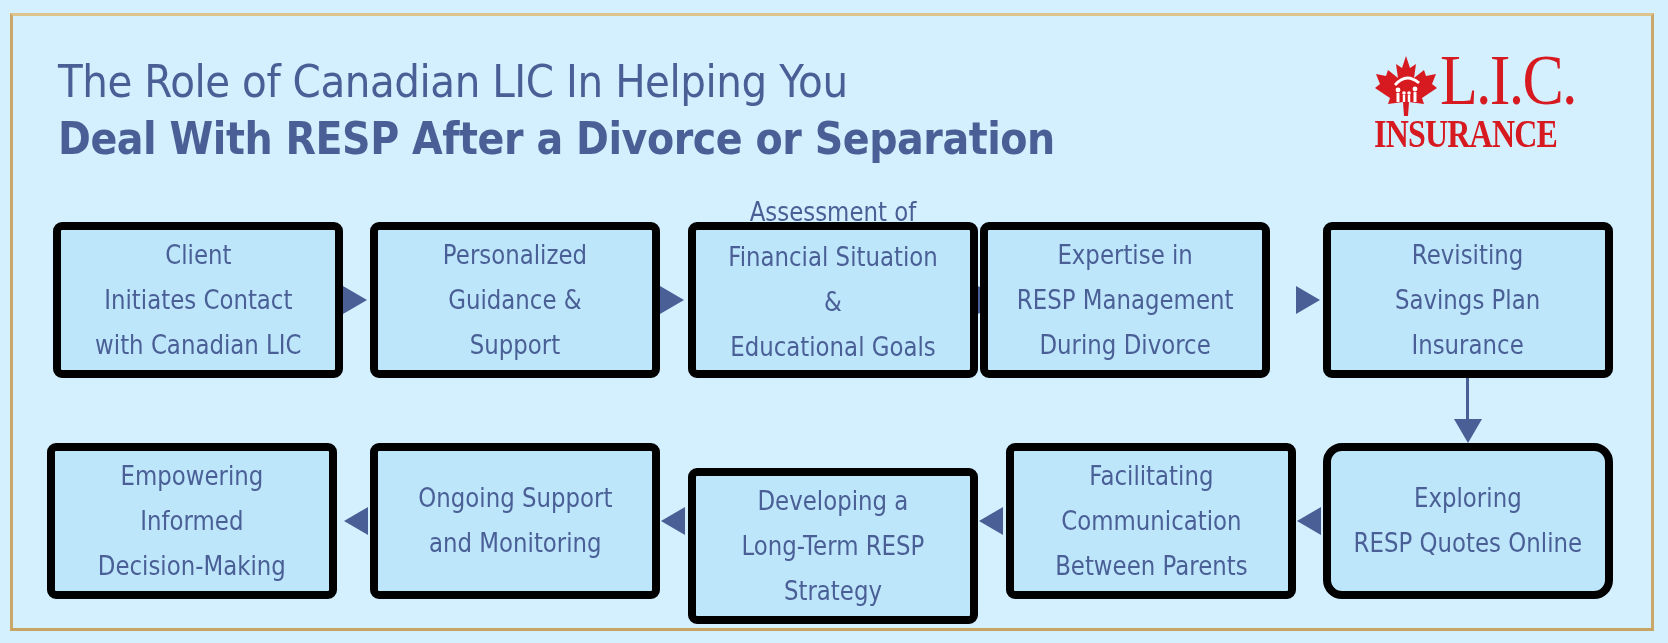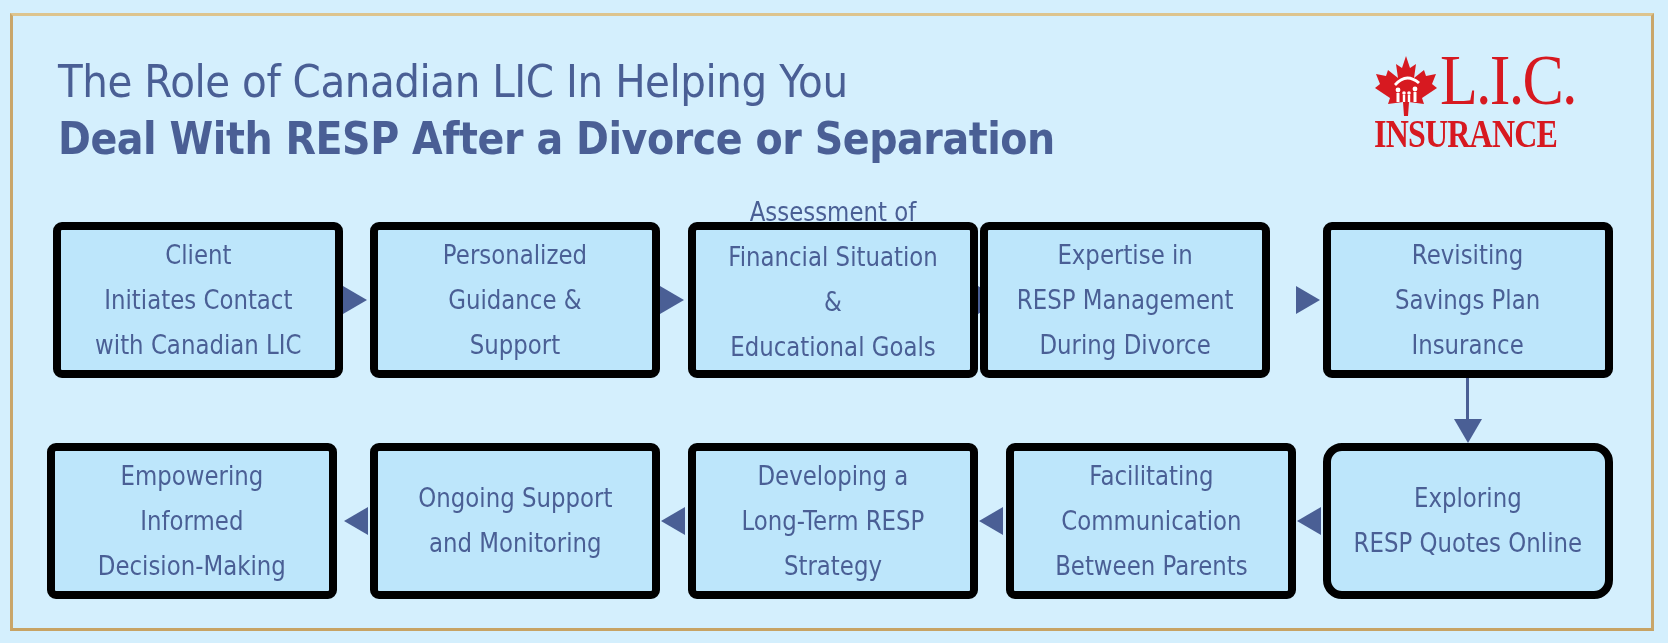--- a/index.html
+++ b/index.html
@@ -185,21 +185,21 @@
 Decision-Making</span>
 </div>
 <div class="arrow-l" style="left:344px; top:507px;"></div>
 
 <div class="box" style="left:370px; top:443px;">
   <span>Ongoing Support
 and Monitoring</span>
 </div>
 <div class="arrow-l" style="left:661px; top:507px;"></div>
 
-<div class="box" style="left:688px; top:443px;">
+<div class="box" style="left:688px; top:468px;">
   <span>Developing a
 Long-Term RESP
 Strategy</span>
 </div>
 <div class="arrow-l" style="left:979px; top:507px;"></div>
 
 <div class="box" style="left:1006px; top:443px;justify-content:center;">
   <span>Facilitating
 Communication
 Between Parents</span>

